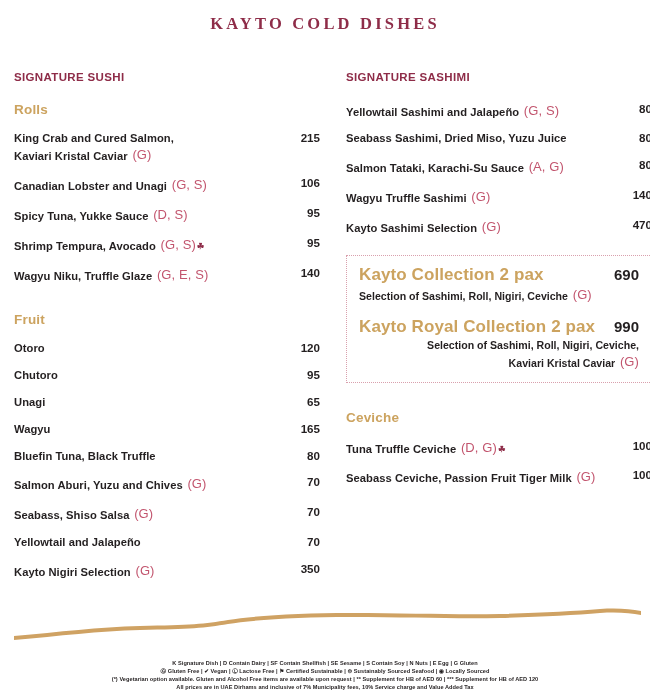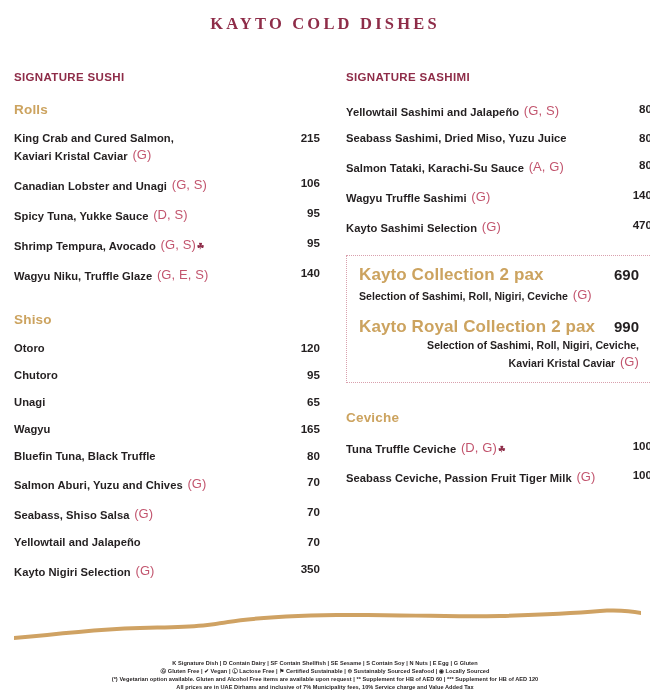--- a/index.html
+++ b/index.html
@@ -181,21 +181,21 @@
         <div class="item">
           <div class="item-name">Shrimp Tempura, Avocado<span class="tags"> (G, S)</span><span class="sus-icon">☘</span></div>
           <div class="item-price">95</div>
         </div>
         <div class="item">
           <div class="item-name">Wagyu Niku, Truffle Glaze<span class="tags"> (G, E, S)</span></div>
           <div class="item-price">140</div>
         </div>
       </div>
 
-    <div class="sub-header spaced">Shiso</div>
+    <div class="sub-header spaced">Fruit</div>
     <div id="nigiri-list">
         <div class="item">
           <div class="item-name">Otoro</div>
           <div class="item-price">120</div>
         </div>
         <div class="item">
           <div class="item-name">Chutoro</div>
           <div class="item-price">95</div>
         </div>
         <div class="item">

